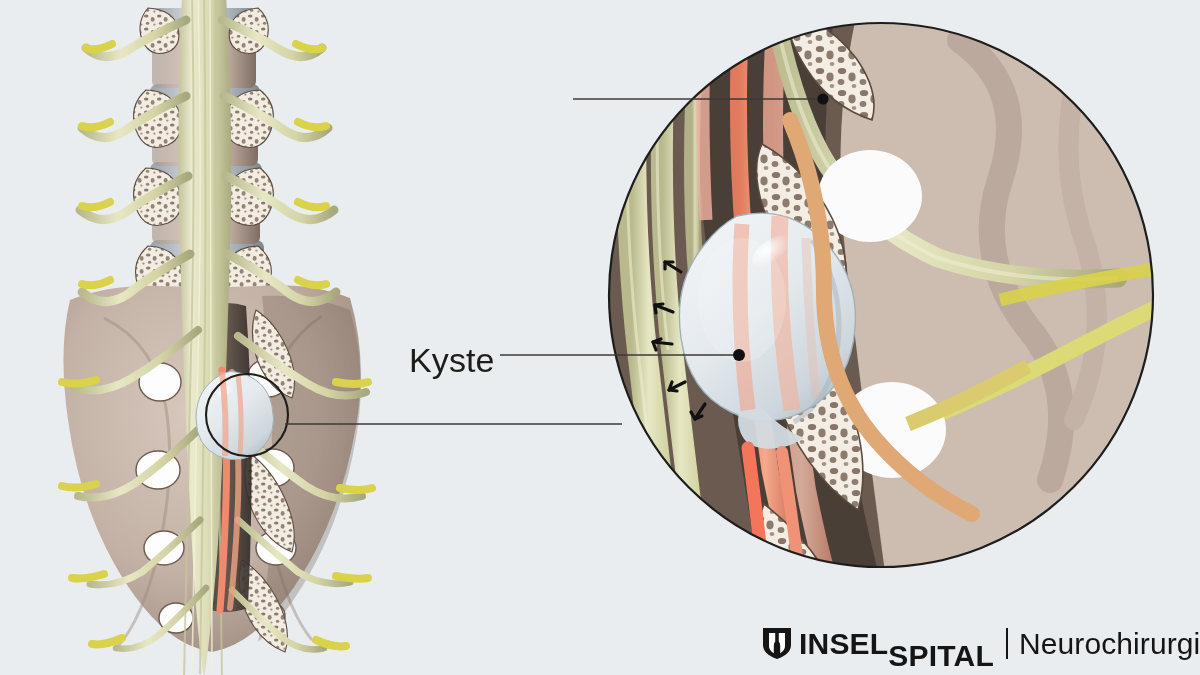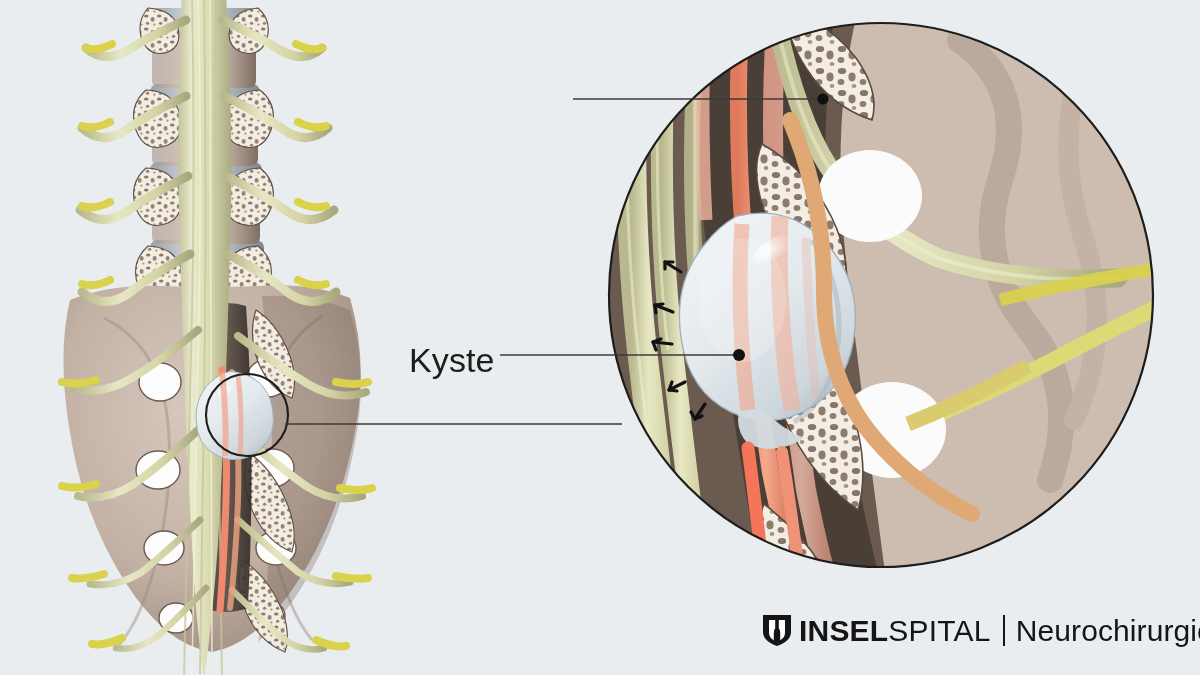--- a/index.html
+++ b/index.html
@@ -24,21 +24,21 @@
   #label-kyste{left:409px;top:338px;font-size:34px;}
   
   #logo{
     position:absolute;left:762px;top:614px;
     display:flex;align-items:center;gap:0;
     color:#151515;
   }
   #logo .mark{width:30px;height:33px;margin-right:7px;flex:none;display:block;}
   #logo .word{font-size:30px;line-height:33px;letter-spacing:.2px;display:block;}
   #logo .insel{font-weight:700;}
-  #logo .spital{font-weight:400;}
+  #logo .spital{font-weight:700;margin-top:25px;}
   #logo .bar{
     width:2px;height:31px;background:#151515;
     margin:0 11px 0 12px;flex:none;display:block;
   }
   #logo .dept{font-size:30px;line-height:33px;font-weight:400;letter-spacing:.1px;display:block;}
 </style>
 </head>
 <body>
 
 <div id="stage">

